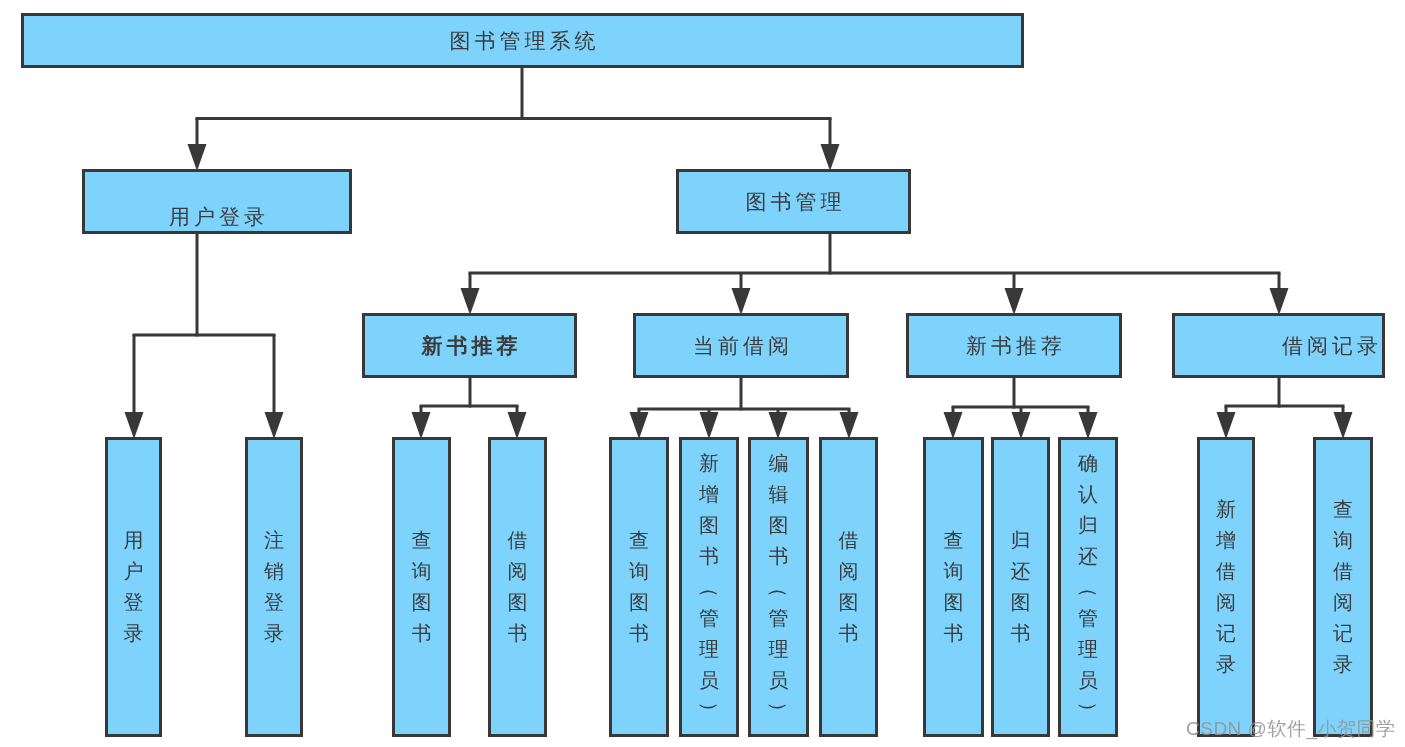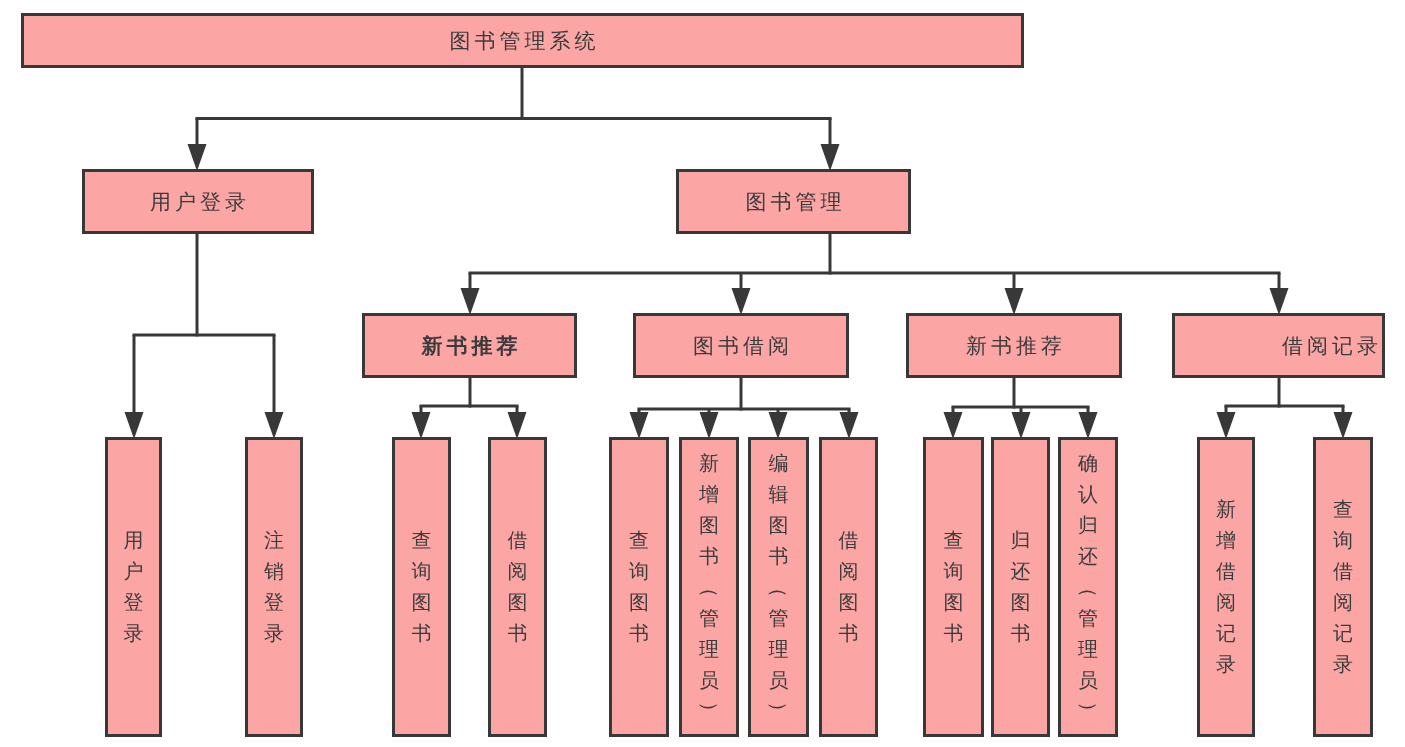--- a/index.html
+++ b/index.html
@@ -13,21 +13,21 @@
     position: absolute; left: 0; top: 0; width: 1405px; height: 747px;
     background: #ffffff;
   }
   .connectors {
     position: absolute; left: 0; top: 0; width: 1405px; height: 747px;
     pointer-events: none;
   }
   .connectors line { stroke: #383838; stroke-width: 3; }
   .connectors polygon { fill: #383838; }
   .node {
-    position: absolute; background: #fca5a5; border: 3px solid #383838;
+    position: absolute; background: #7dd3fc; border: 3px solid #383838;
     display: flex; align-items: center; justify-content: center;
     color: #3b3b3b;
   }
   .hnode .label {
     font-size: 21px; letter-spacing: 4px; white-space: nowrap;
     color: #3b3b3b; text-indent: 4px;
   }
   .vnode { flex-direction: column; }
   .vnode .label {
     display: flex; flex-direction: column; align-items: center;
@@ -123,32 +123,32 @@
       <polygon points="1216.5,412 1235.5,412 1226,439"></polygon>
       <line x1="1343" y1="406" x2="1343" y2="414"></line>
       <polygon points="1333.5,412 1352.5,412 1343,439"></polygon>
     </g>
   </svg>
 
   <div class="node hnode" style="left:21px; top:13px; width:1003px; height:55px;">
     <span class="label">图书管理系统</span>
   </div>
 
-  <div class="node hnode" style="left:82px; top:169px; width:232px; height:65px;">
+  <div class="node hnode" style="left:82px; top:169px; width:270px; height:65px;align-items:flex-end;">
     <span class="label">用户登录</span>
   </div>
   <div class="node hnode" style="left:676px; top:169px; width:235px; height:65px;">
     <span class="label">图书管理</span>
   </div>
 
   <div class="node hnode" style="left:362px; top:313px; width:215px; height:65px;font-weight:bold;">
     <span class="label">新书推荐</span>
   </div>
   <div class="node hnode" style="left:633px; top:313px; width:216px; height:65px;">
-    <span class="label">图书借阅</span>
+    <span class="label">当前借阅</span>
   </div>
   <div class="node hnode" style="left:906px; top:313px; width:216px; height:65px;">
     <span class="label">新书推荐</span>
   </div>
   <div class="node hnode" style="left:1172px; top:313px; width:213px; height:65px;justify-content:flex-end;">
     <span class="label">借阅记录</span>
   </div>
 
   <div class="node vnode" style="left:105px; top:437px; width:57px; height:300px;">
     <span class="label">
@@ -271,14 +271,15 @@
     <span class="label">
         <span class="vchar">查</span>
         <span class="vchar">询</span>
         <span class="vchar">借</span>
         <span class="vchar">阅</span>
         <span class="vchar">记</span>
         <span class="vchar">录</span>
       </span>
   </div>
 
+  <div class="watermark">CSDN @软件_小贺同学</div>
 
 </div>
 
 </body></html>

